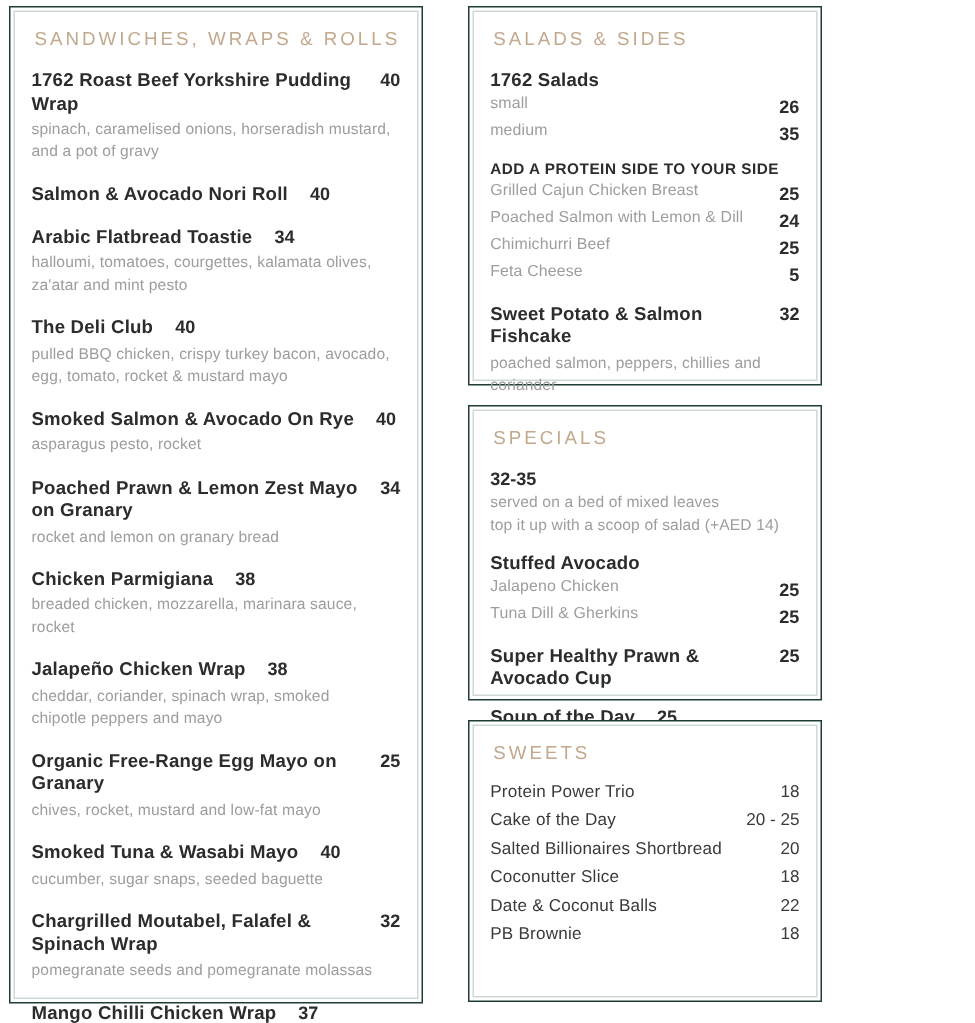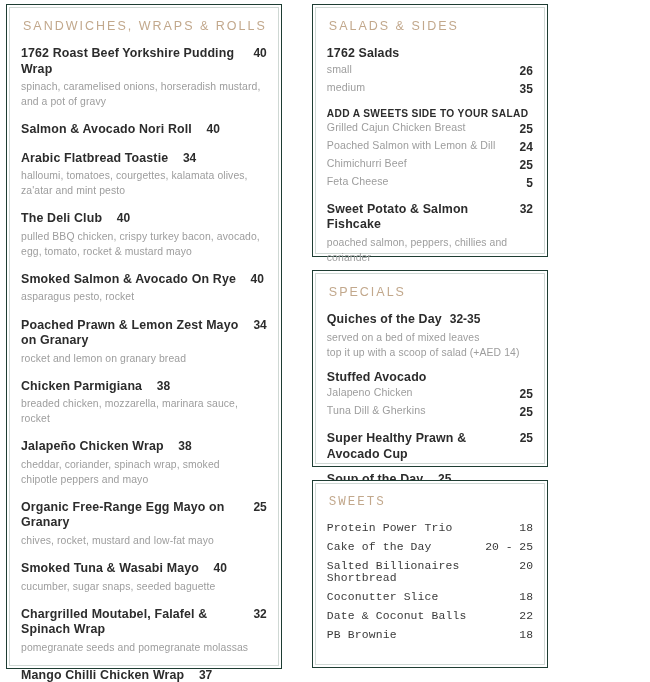--- a/index.html
+++ b/index.html
@@ -45,21 +45,21 @@
     box-sizing: border-box;
     border: 0.5px solid #cfd8d4;
     width: 100%;
     height: 100%;
     padding: 9px 11px 10px 11px;
     box-sizing: border-box;
   }
   .panel-sandwiches { height: 665px; }
   .panel-salads     { height: 253px; }
   .panel-specials   { height: 197px; margin-top: 13px; }
-  .panel-sweets     { height: 188px; margin-top: 13px; font-family: Liberation Mono, monospace; }
+  .panel-sweets     { height: 188px; margin-top: 13px; }
 
   .section-title {
     font-size: 12.5px;
     letter-spacing: 2.0px;
     color: #c2a88c;
     font-weight: 400;
     margin: 2px 0 13px 2px;
     white-space: nowrap;
   }
 
@@ -265,21 +265,21 @@
                 <span class="sub-price">26</span>
               </div>
               <div class="sub-row">
                 <span>medium</span>
                 <span class="sub-price">35</span>
               </div>
             </div>
         </div>
 
         <div class="item tight">
-          <div class="group-head">ADD A SWEETS SIDE TO YOUR SALAD</div>
+          <div class="group-head">ADD A PROTEIN SIDE TO YOUR SIDE</div>
           <div id="protein-options">
               <div class="sub-row">
                 <span>Grilled Cajun Chicken Breast</span>
                 <span class="sub-price">25</span>
               </div>
               <div class="sub-row">
                 <span>Poached Salmon with Lemon &amp; Dill</span>
                 <span class="sub-price">24</span>
               </div>
               <div class="sub-row">
@@ -319,21 +319,20 @@
         </div>
       </div>
     </div>
 
     <div class="panel panel-specials">
       <div class="panel-inner">
         <div class="section-title">SPECIALS</div>
 
         <div class="item tight">
           <div class="item-row">
-            <div class="item-name">Quiches of the Day</div>
             <div class="item-price">32-35</div>
           </div>
           <div class="item-desc">served on a bed of mixed leaves<br>top it up with a scoop of salad (+AED 14)</div>
         </div>
 
         <div class="item tight">
           <div class="item-name">Stuffed Avocado</div>
           <div id="stuffed-avocado-options">
               <div class="sub-row">
                 <span>Jalapeno Chicken</span>

